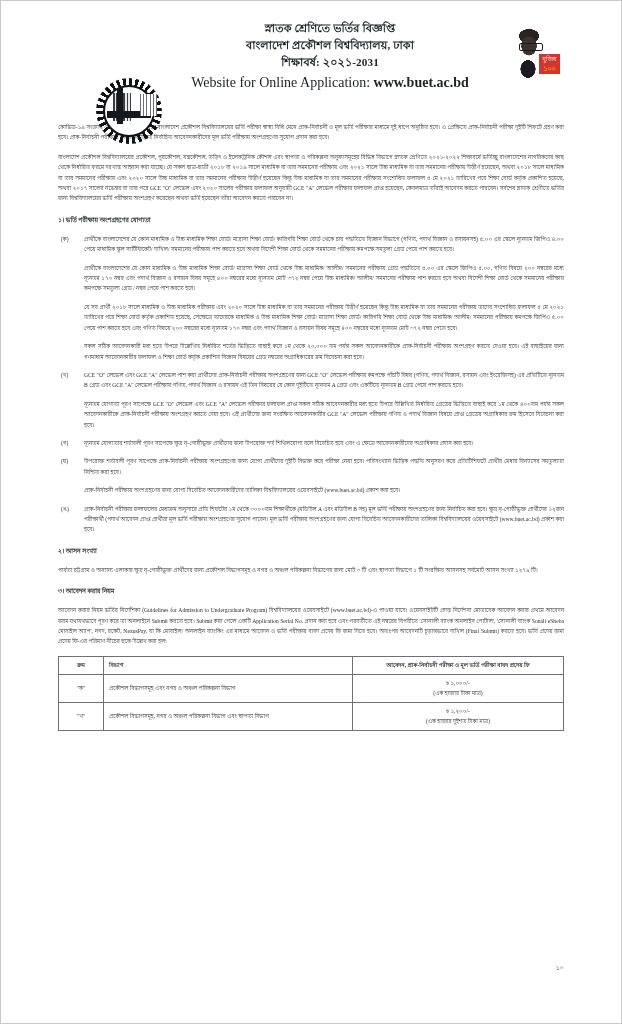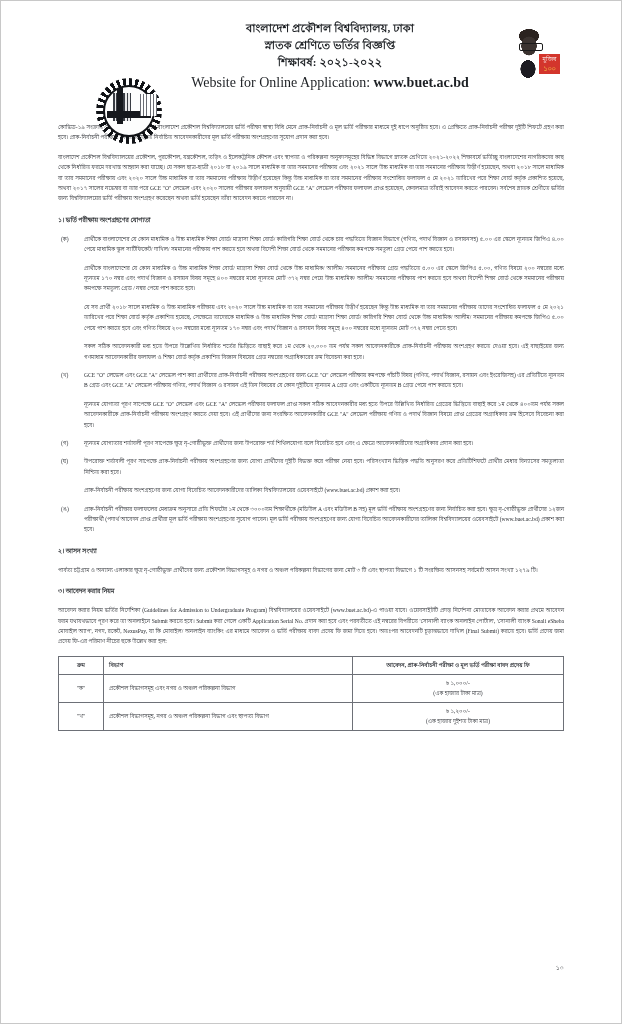--- a/index.html
+++ b/index.html
@@ -258,23 +258,23 @@
     </div>
 
     <div class="buet-logo">
       <div class="gear"></div>
       <div class="inner"></div>
       <div class="grid2"></div>
       <div class="bar-v"></div>
     </div>
 
     <div class="titles">
+      <div class="title-bn">স্নাতক শ্রেণিতে ভর্তির বিজ্ঞপ্তি</div>
       <div class="title-bn">বাংলাদেশ প্রকৌশল বিশ্ববিদ্যালয়, ঢাকা</div>
-      <div class="title-bn">স্নাতক শ্রেণিতে ভর্তির বিজ্ঞপ্তি</div>
-      <div class="title-bn">শিক্ষাবর্ষ: ২০২১-২০২২</div>
+      <div class="title-bn">শিক্ষাবর্ষ: ২০২১-2031</div>
       <div class="title-web">
         <span>Website for Online Application:</span>
         <b>www.buet.ac.bd</b>
       </div>
     </div>
   </div>
 
   <div class="body">
 
     <p class="para">কোভিড-১৯ সংক্রান্ত বৈশ্বিক মহামারীর কারণে বাংলাদেশ প্রকৌশল বিশ্ববিদ্যালয়ের ভর্তি পরীক্ষা স্বাস্থ্য বিধি মেনে প্রাক-নির্বাচনী ও মূল ভর্তি পরীক্ষার মাধ্যমে দুই ধাপে অনুষ্ঠিত হবে। এ প্রেক্ষিতে প্রাক-নির্বাচনী পরীক্ষা দুইটি শিফটে গ্রহণ করা হবে। প্রাক-নির্বাচনী পরীক্ষার মেধার ভিত্তিতে নির্বাচিত আবেদনকারীদের মূল ভর্তি পরীক্ষায় অংশগ্রহণের সুযোগ প্রদান করা হবে।</p>

